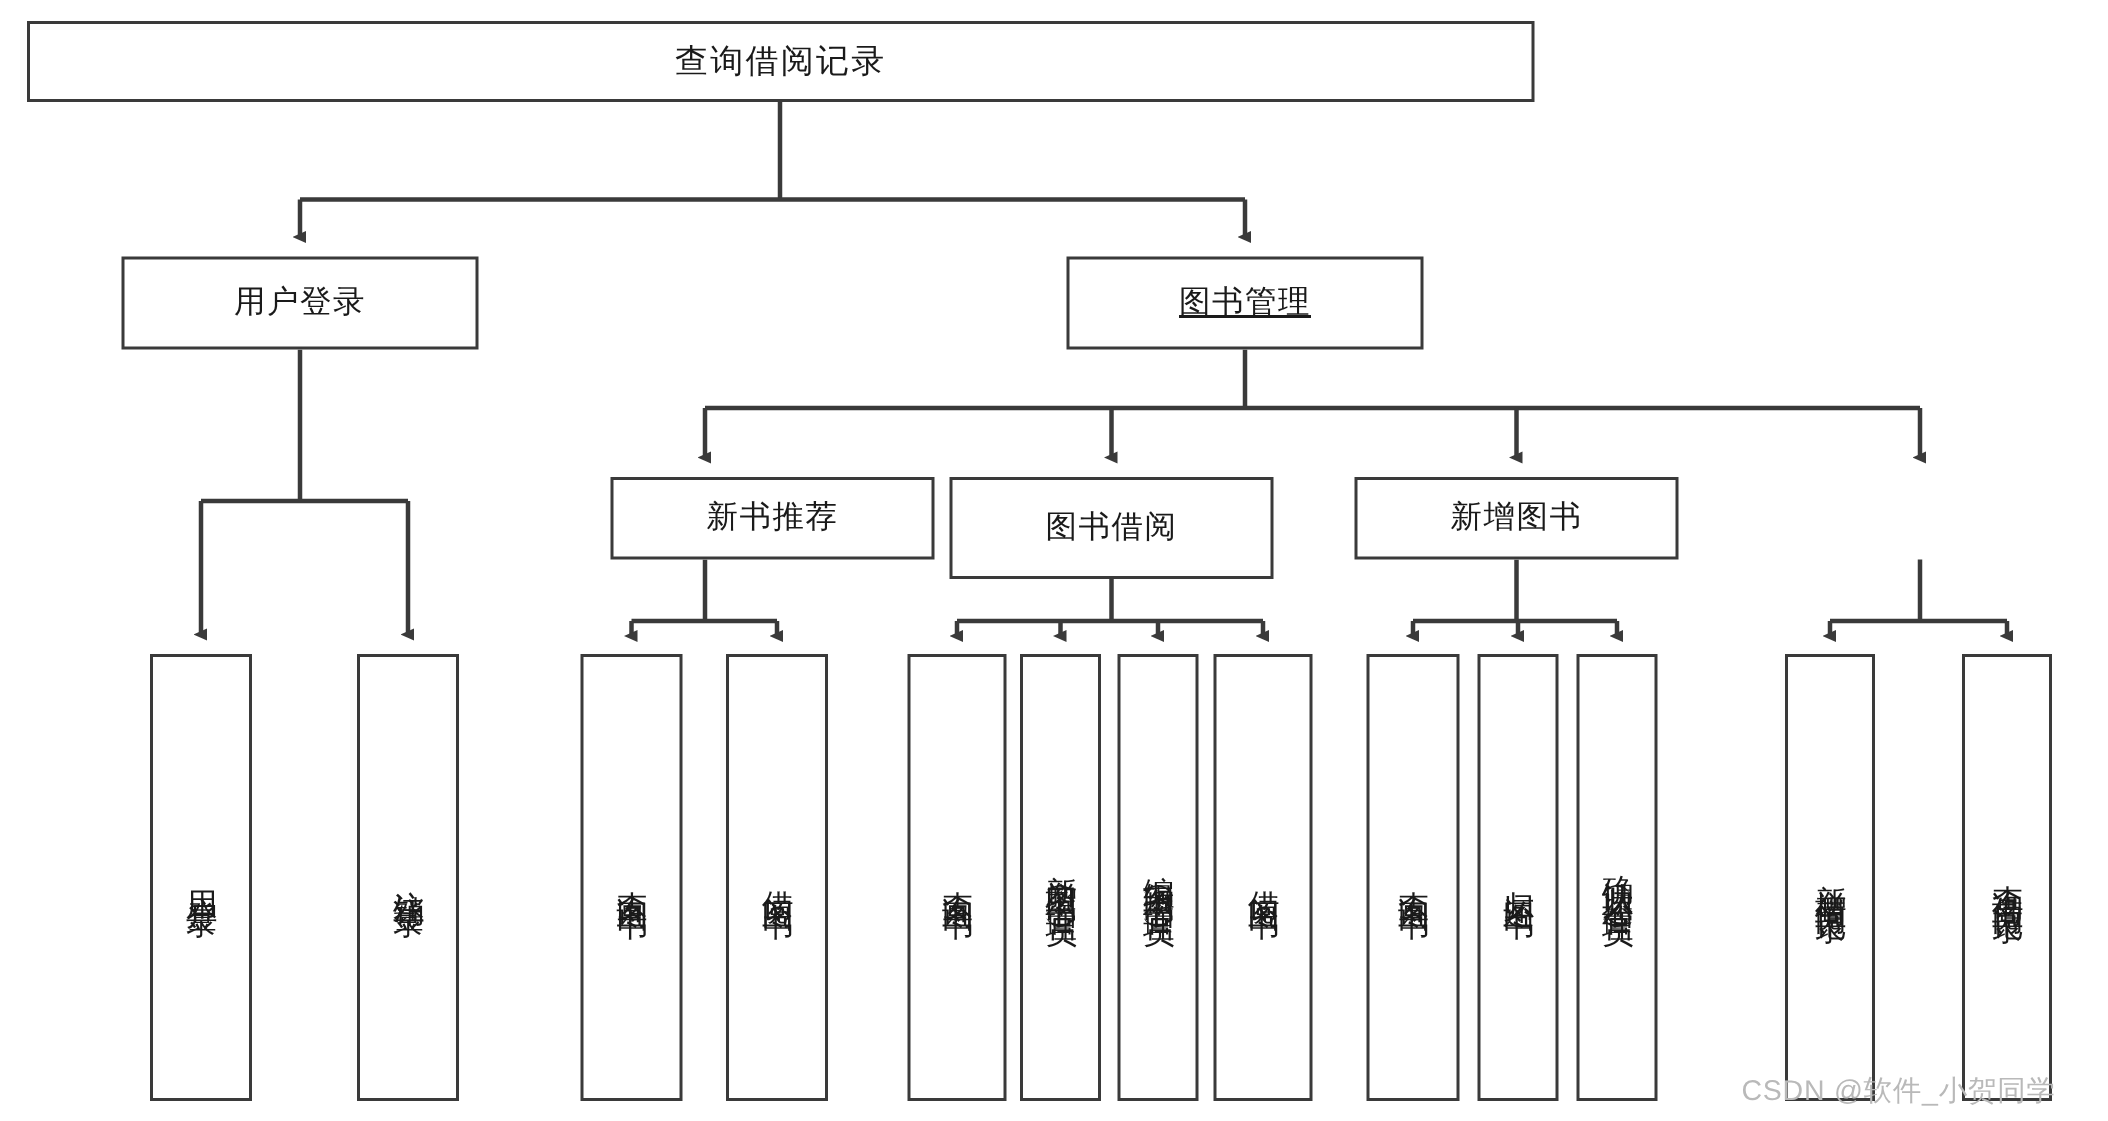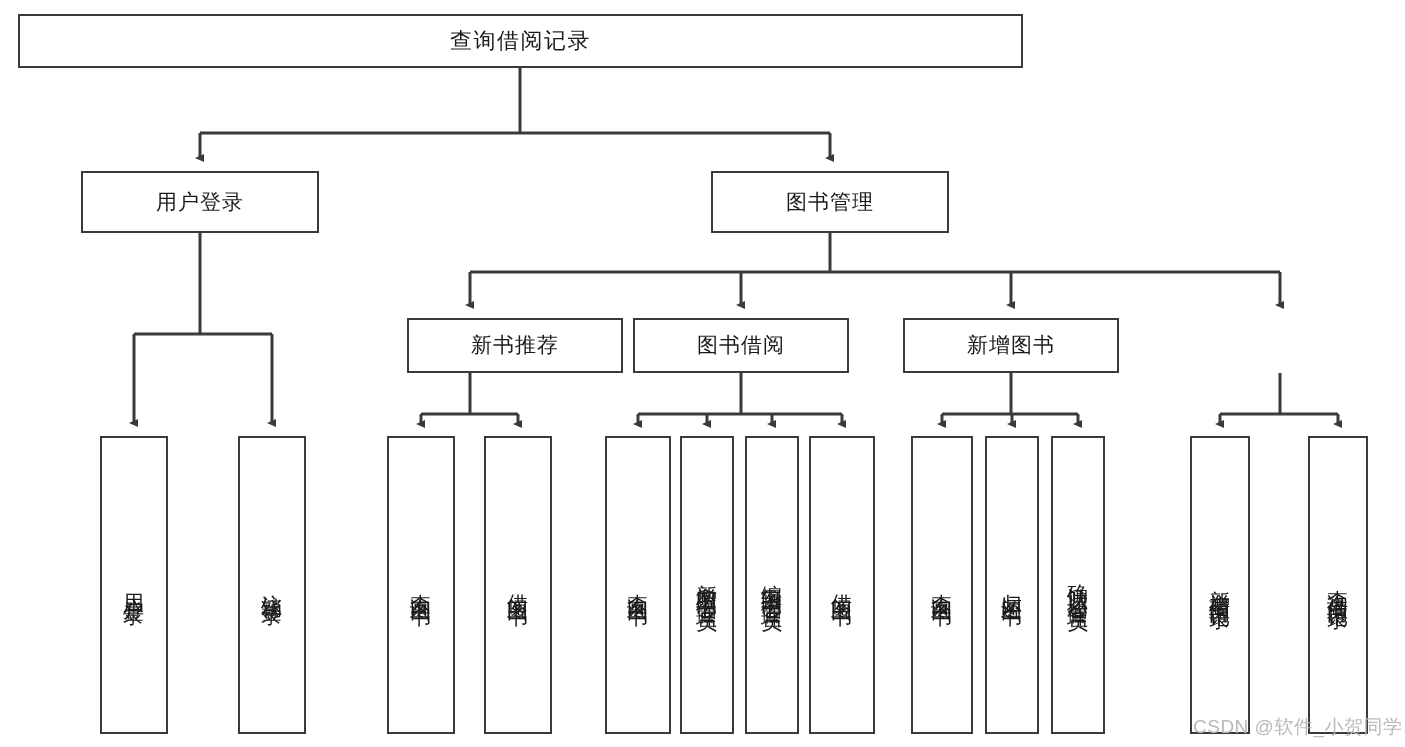--- a/index.html
+++ b/index.html
@@ -128,28 +128,28 @@
     </g>
   </svg>
 
   <div class="node horiz root" id="node-root" style="left: 18px; top: 14px; width: 1005px; height: 54px;">
     <span class="label">查询借阅记录</span>
   </div>
 
   <div class="node horiz" id="node-l2-0" style="left: 81px; top: 171px; width: 238px; height: 62px;">
     <span class="label">用户登录</span>
   </div>
-  <div class="node horiz" id="node-l2-1" style="left: 711px; top: 171px; width: 238px; height: 62px;">
+  <div class="node horiz" id="node-l2-1" style="left: 711px; top: 171px; width: 238px; height: 62px; text-decoration: underline;">
     <span class="label">图书管理</span>
   </div>
 
   <div class="node horiz" id="node-l3-0" style="left: 362px; top: 318px; width: 216px; height: 55px; margin-left: 45px;">
     <span class="label">新书推荐</span>
   </div>
-  <div class="node horiz" id="node-l3-1" style="left: 633px; top: 318px; width: 216px; height: 55px;">
+  <div class="node horiz" id="node-l3-1" style="left: 633px; top: 318px; width: 216px; height: 68px;">
     <span class="label">图书借阅</span>
   </div>
   <div class="node horiz" id="node-l3-2" style="left: 903px; top: 318px; width: 216px; height: 55px;">
     <span class="label">新增图书</span>
   </div>
 
   <div class="node vert" id="node-leaf-0" style="left: 100px; top: 436px; width: 68px; height: 298px; align-items: center; padding-top: 0px;">
     <span class="label">用户登录</span>
   </div>
   <div class="node vert" id="node-leaf-1" style="left: 238px; top: 436px; width: 68px; height: 298px; align-items: center; padding-top: 0px;">
@@ -182,14 +182,14 @@
   <div class="node vert" id="node-leaf-10" style="left: 1051px; top: 436px; width: 54px; height: 298px; align-items: center; padding-top: 0px;">
     <span class="label">确认归还（管理员）</span>
   </div>
   <div class="node vert" id="node-leaf-11" style="left: 1190px; top: 436px; width: 60px; height: 298px; align-items: center; padding-top: 0px;">
     <span class="label">新增借阅记录</span>
   </div>
   <div class="node vert" id="node-leaf-12" style="left: 1308px; top: 436px; width: 60px; height: 298px; align-items: center; padding-top: 0px;">
     <span class="label">查询借阅记录</span>
   </div>
 
-  <div class="watermark" id="watermark" style="left: 1193px; top: 714px;">CSDN @软件_小贺同学</div>
+  <div class="watermark" id="watermark" style="left: 1161px; top: 714px;">CSDN @软件_小贺同学</div>
 </div>
 
 </body></html>

